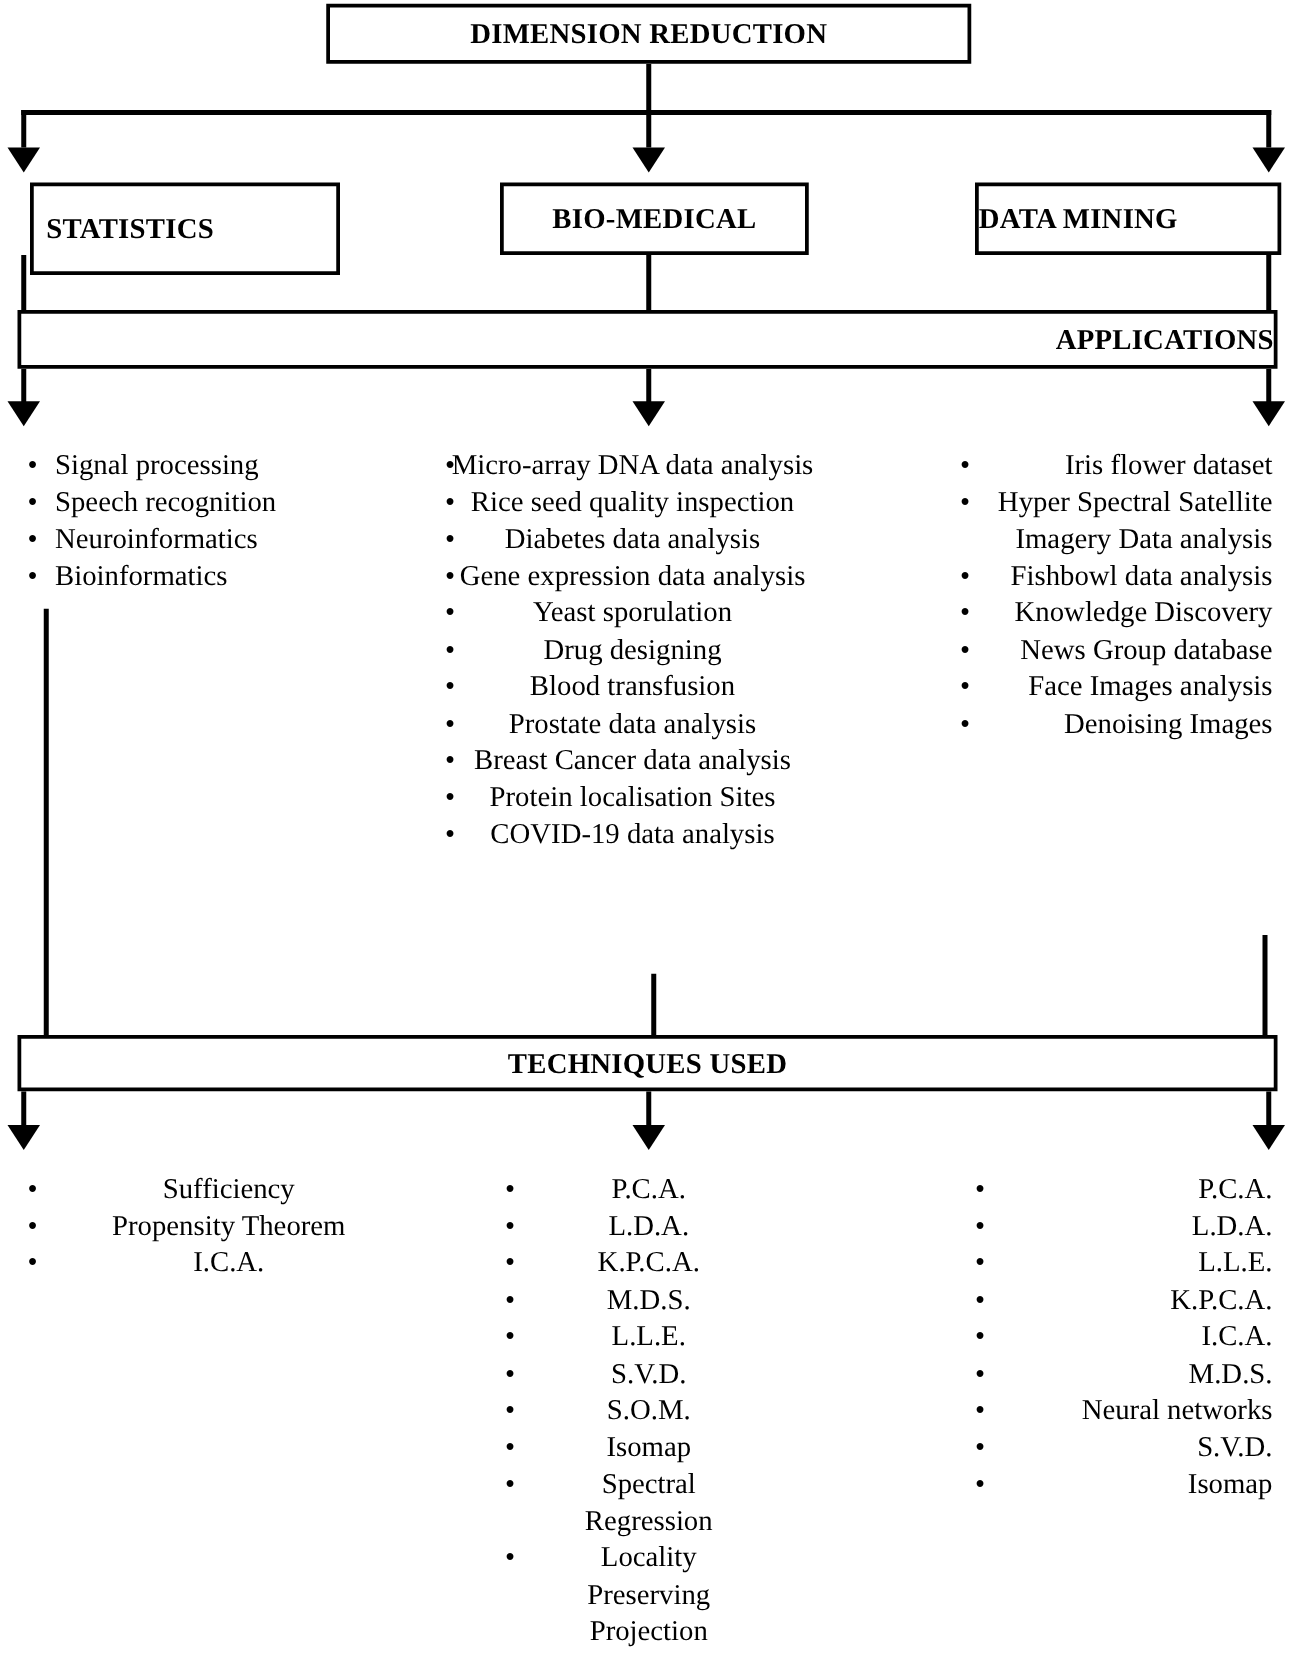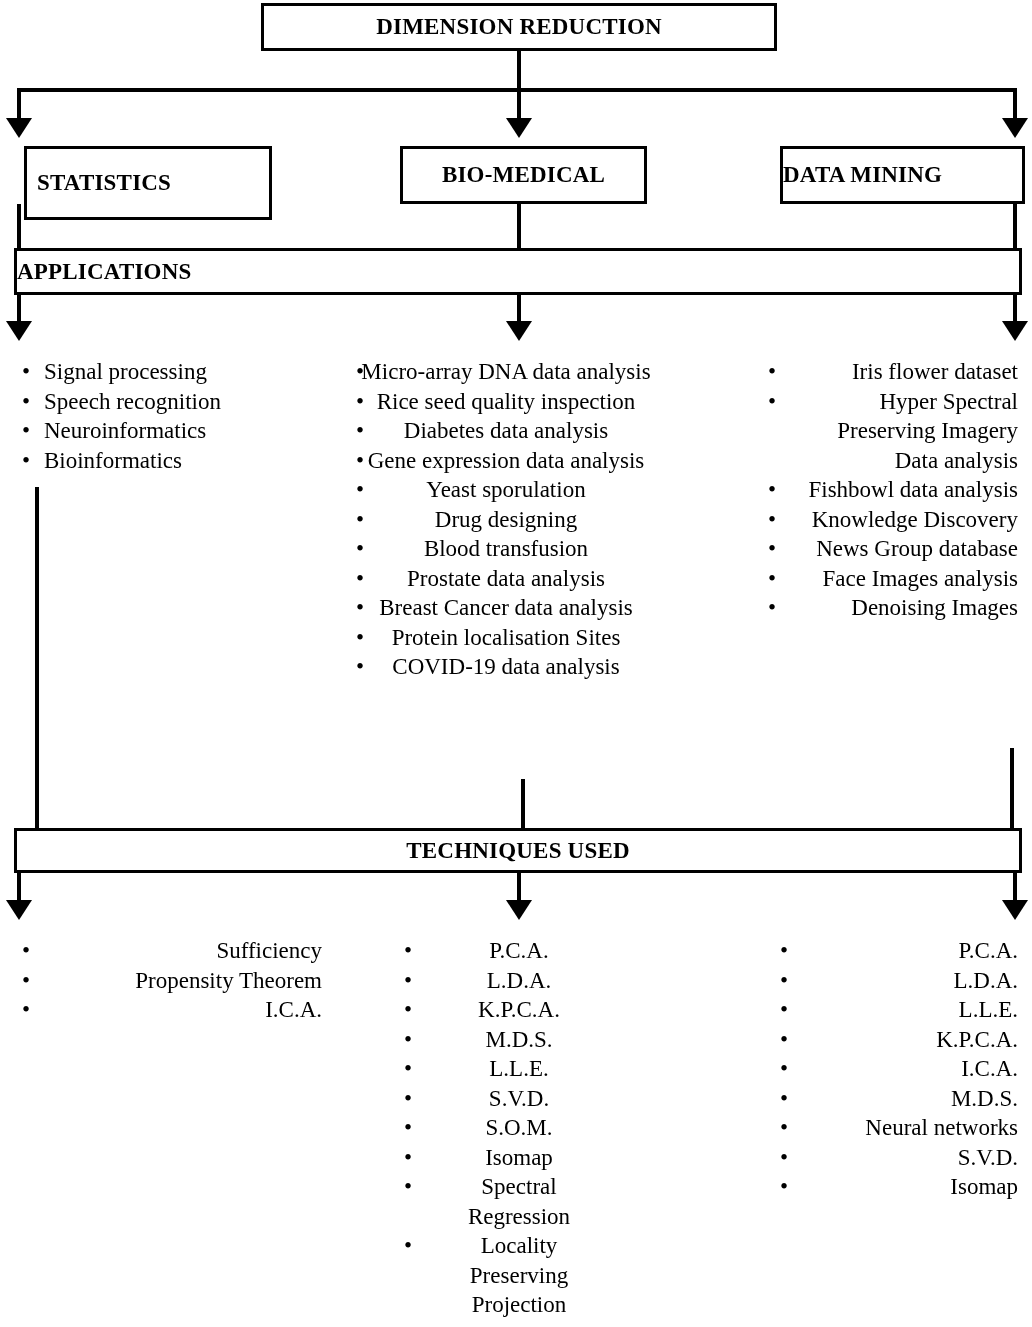--- a/index.html
+++ b/index.html
@@ -55,21 +55,21 @@
 
   #box-data-mining {
     left: 780px; top: 146px; width: 245px; height: 58px;
   }
   #box-data-mining .boxlabel { padding-right: 12px; font-size: 23px; }
 
   #box-applications {
     left: 14px; top: 248px; width: 1008px; height: 47px;
     justify-content: center;
   }
-  #box-applications .boxlabel { text-align: left; font-size: 23px; }
+  #box-applications .boxlabel { text-align: right; font-size: 23px; }
 
   #box-techniques-used {
     left: 14px; top: 828px; width: 1008px; height: 45px;
     justify-content: center;
   }
   #box-techniques-used .boxlabel { text-align: center; font-size: 23px; }
 
   
   .vline {
     position: absolute;
@@ -114,21 +114,21 @@
   }
   .bullet-row .btext {
     display: block;
   }
 
   
   #list-applications-statistics { left: 22px; top: 357px; width: 300px; }
   #list-applications-statistics .bullet-row .btext { margin-left: 22px; text-align: left; }
 
   #list-techniques-statistics { left: 22px; top: 936px; width: 300px; }
-  #list-techniques-statistics .bullet-row .btext { margin-left: 22px; text-align: right; }
+  #list-techniques-statistics .bullet-row .btext { margin-left: 22px; text-align: center; }
 
   
   #list-applications-biomedical { left: 356px; top: 357px; width: 300px; }
   #list-applications-biomedical .bullet-row .btext { text-align: center; }
 
   #list-techniques-biomedical { left: 404px; top: 936px; width: 200px; }
   #list-techniques-biomedical .bullet-row .btext { margin-left: 30px; text-align: center; }
 
   
   #list-applications-datamining { left: 768px; top: 357px; width: 250px; }
@@ -248,21 +248,21 @@
       </div>
     </div>
 
   <div class="bullet-list" id="list-applications-datamining">
       <div class="bullet-row">
         <span class="bullet">•</span>
         <span class="btext">Iris flower dataset</span>
       </div>
       <div class="bullet-row">
         <span class="bullet">•</span>
-        <span class="btext">Hyper Spectral Preserving Imagery Data analysis</span>
+        <span class="btext">Hyper Spectral Satellite Imagery Data analysis</span>
       </div>
       <div class="bullet-row">
         <span class="bullet">•</span>
         <span class="btext">Fishbowl data analysis</span>
       </div>
       <div class="bullet-row">
         <span class="bullet">•</span>
         <span class="btext">Knowledge Discovery</span>
       </div>
       <div class="bullet-row">

